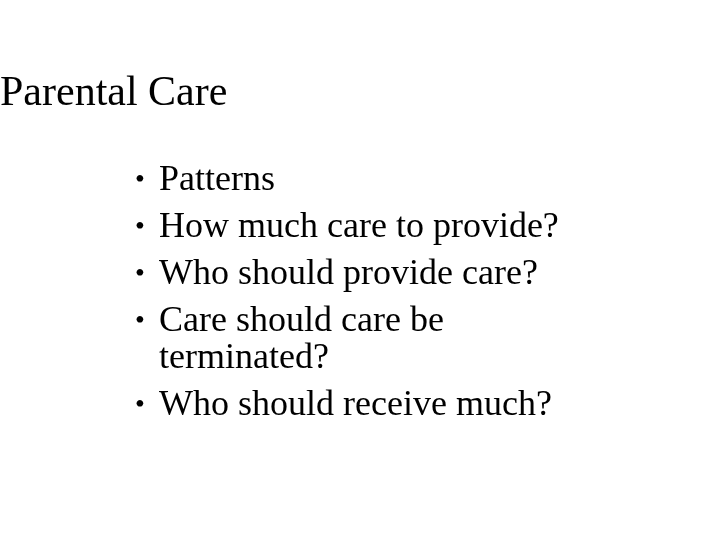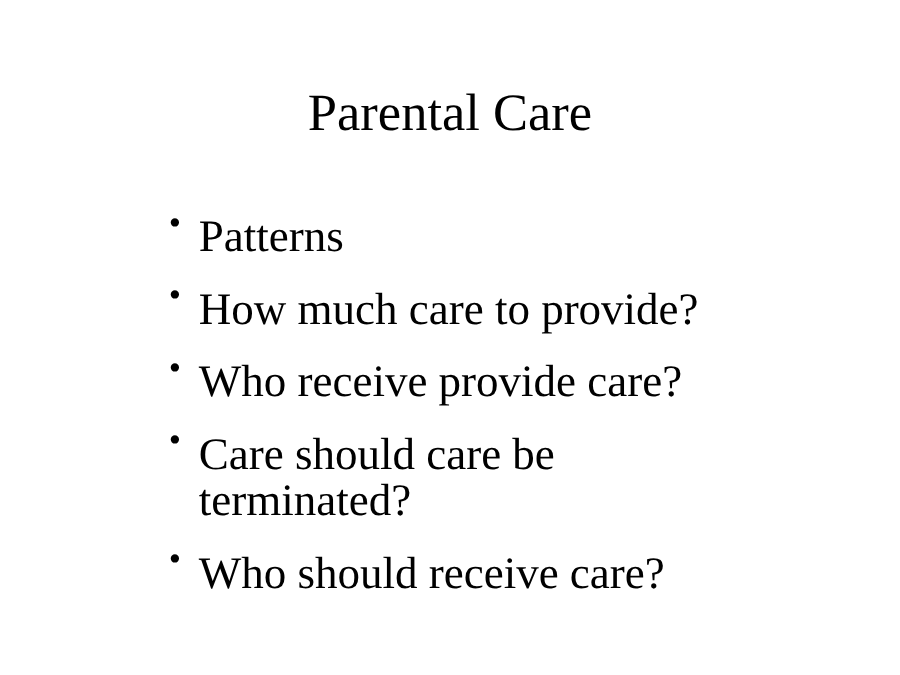--- a/index.html
+++ b/index.html
@@ -18,21 +18,20 @@
     height: 540px;
     background: #ffffff;
     color: #000000;
     overflow: hidden;
   }
   .slide-title {
     position: absolute;
     top: 67px;
     left: 0;
     width: 720px;
-    text-align: center;
     font-size: 42px;
     line-height: 48px;
     color: #000000;
     white-space: nowrap;
   }
   .content {
     position: absolute;
     left: 135px;
     top: 160px;
     width: 462px;
@@ -52,21 +51,20 @@
   }
   .bullet-glyph {
     flex: 0 0 24px;
     width: 24px;
     font-size: 28px;
     line-height: 37px;
   }
   .bullet-text {
     flex: 1 1 auto;
     max-width: 438px;
-    margin-top: 11px;
   }
 </style>
 </head>
 <body>
 
 <div class="slide">
 
   <div class="slide-title">Parental Care</div>
 
   <div class="content">
@@ -77,29 +75,29 @@
         <span class="bullet-text">Patterns</span>
       </li>
 
       <li class="bullet-item">
         <span class="bullet-glyph">•</span>
         <span class="bullet-text">How much care to provide?</span>
       </li>
 
       <li class="bullet-item">
         <span class="bullet-glyph">•</span>
-        <span class="bullet-text">Who receive provide care?</span>
+        <span class="bullet-text">Who should provide care?</span>
       </li>
 
       <li class="bullet-item">
         <span class="bullet-glyph">•</span>
         <span class="bullet-text">Care should care be terminated?</span>
       </li>
 
       <li class="bullet-item">
         <span class="bullet-glyph">•</span>
-        <span class="bullet-text">Who should receive care?</span>
+        <span class="bullet-text">Who should receive much?</span>
       </li>
 
     </ul>
   </div>
 
 </div>
 
 </body></html>

